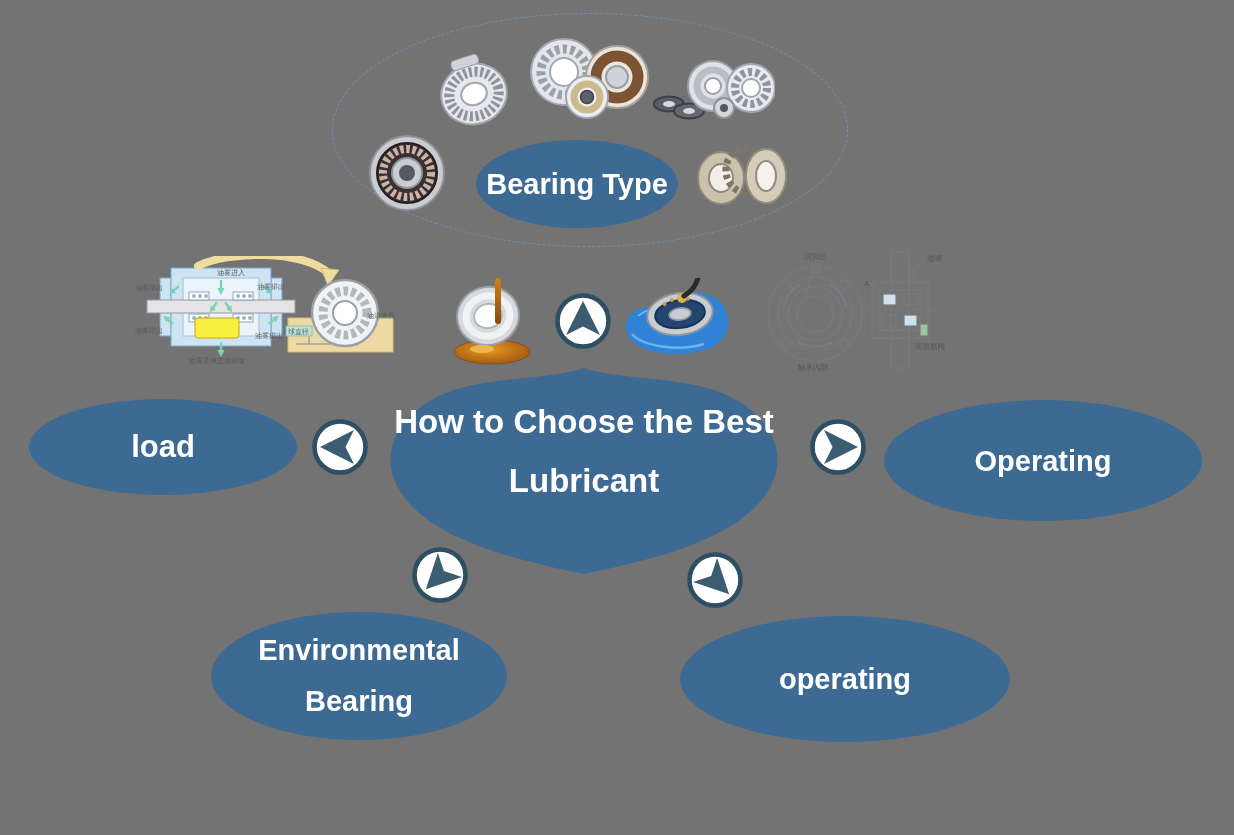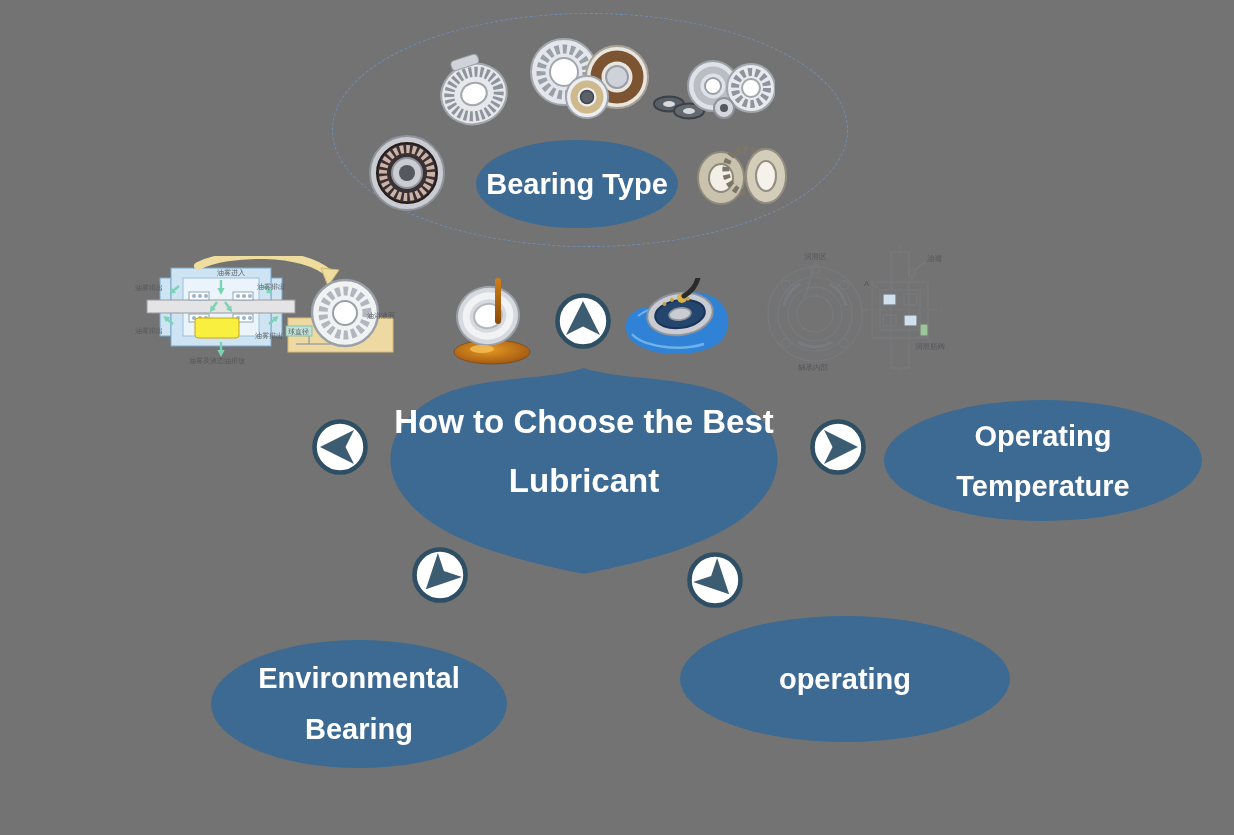--- a/index.html
+++ b/index.html
@@ -251,27 +251,29 @@
 
   <svg class="abs" style="left:376px;top:362px" width="416" height="218" viewBox="0 0 416 218">
     <path d="M208,6 C168,20 96,12 52,40 C14,64 4,100 26,132 C56,176 130,196 208,212
              C286,196 360,176 390,132 C412,100 402,64 364,40 C320,12 248,20 208,6 Z" fill="#3d6a92"></path>
   </svg>
   <div class="center-text">
     <span>How to Choose</span>
     <span>the Best Lubricant</span>
   </div>
 
+  <div class="ellipse-node" style="left:29px;top:399px;width:268px;height:96px;font-size:31px">
+    <span>load</span>
+  </div>
 
   <div class="ellipse-node" style="left:884px;top:400px;width:318px;height:121px;font-size:29px;line-height:50px">
     <span>Operating</span>
-    <span>Temperature</span>
-  </div>
-
-  <div class="ellipse-node" style="left:211px;top:640px;width:296px;height:128px;font-size:29px;line-height:51px">
+  </div>
+
+  <div class="ellipse-node" style="left:211px;top:612px;width:296px;height:128px;font-size:29px;line-height:51px">
     <span>Environmental</span>
     <span>Bearing</span>
   </div>
 
   <div class="ellipse-node" style="left:680px;top:616px;width:330px;height:126px;font-size:29px;line-height:51px">
     <span>operating</span>
   </div>
 
   <svg class="abs" style="left:310px;top:417px" width="60" height="60" viewBox="0 0 60 60">
     <circle cx="30" cy="30" r="25.5" fill="#ffffff" stroke="#2e4f63" stroke-width="4.6"></circle>

